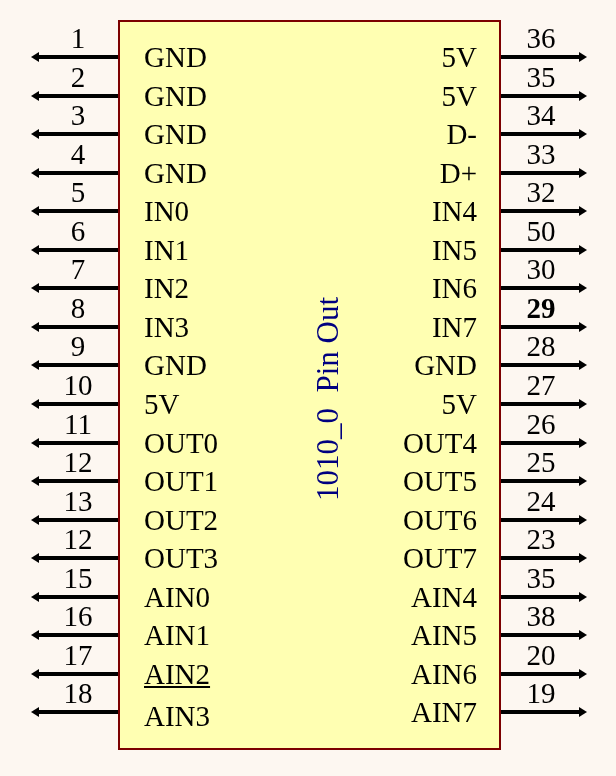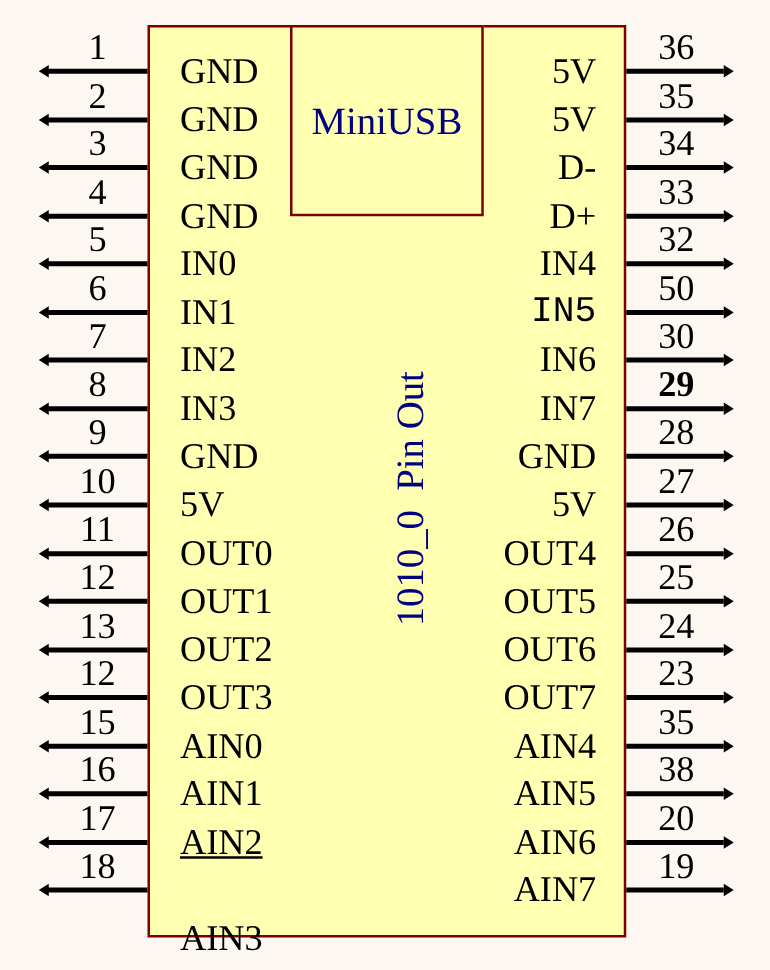--- a/index.html
+++ b/index.html
@@ -94,23 +94,20 @@
     white-space: nowrap;
   }
   .pin-label.left  { left: 144px; text-align: left; }
   .pin-label.right { left: 337px; width: 140px; text-align: right; }
 </style>
 </head>
 <body>
 
 <div class="canvas">
   <div class="chip-body"></div>
-  <div class="usb-box">
-    <span class="usb-label">MiniUSB</span>
-  </div>
   <div class="vertical-title">1010_0  Pin Out</div>
   <div>
       <div class="pin-line left" style="top: 55px;"></div>
       <div class="pin-tip left" style="top: 52px;"></div>
       <div class="pin-number left" style="top: 22px;">1</div>
       <div class="pin-label left" style="top: 41px;">GND</div>
       <div class="pin-line left" style="top: 93.55px;"></div>
       <div class="pin-tip left" style="top: 90.55px;"></div>
       <div class="pin-number left" style="top: 60.55px;">2</div>
       <div class="pin-label left" style="top: 79.55px;">GND</div>
@@ -170,21 +167,21 @@
       <div class="pin-tip left" style="top: 630.25px;"></div>
       <div class="pin-number left" style="top: 600.25px;">16</div>
       <div class="pin-label left" style="top: 619.25px;">AIN1</div>
       <div class="pin-line left" style="top: 671.8px;"></div>
       <div class="pin-tip left" style="top: 668.8px;"></div>
       <div class="pin-number left" style="top: 638.8px;">17</div>
       <div class="pin-label left" style="top: 657.8px; text-decoration: underline;">AIN2</div>
       <div class="pin-line left" style="top: 710.35px;"></div>
       <div class="pin-tip left" style="top: 707.35px;"></div>
       <div class="pin-number left" style="top: 677.35px;">18</div>
-      <div class="pin-label left" style="top: 735px;">AIN3</div>
+      <div class="pin-label left" style="top: 700px;">AIN3</div>
       <div class="pin-line right" style="top: 55px;"></div>
       <div class="pin-tip right" style="top: 52px;"></div>
       <div class="pin-number right" style="top: 22px;">36</div>
       <div class="pin-label right" style="top: 41px;">5V</div>
       <div class="pin-line right" style="top: 93.55px;"></div>
       <div class="pin-tip right" style="top: 90.55px;"></div>
       <div class="pin-number right" style="top: 60.55px;">35</div>
       <div class="pin-label right" style="top: 79.55px;">5V</div>
       <div class="pin-line right" style="top: 132.1px;"></div>
       <div class="pin-tip right" style="top: 129.1px;"></div>
@@ -194,21 +191,21 @@
       <div class="pin-tip right" style="top: 167.65px;"></div>
       <div class="pin-number right" style="top: 137.65px;">33</div>
       <div class="pin-label right" style="top: 156.65px;">D+</div>
       <div class="pin-line right" style="top: 209.2px;"></div>
       <div class="pin-tip right" style="top: 206.2px;"></div>
       <div class="pin-number right" style="top: 176.2px;">32</div>
       <div class="pin-label right" style="top: 195.2px;">IN4</div>
       <div class="pin-line right" style="top: 247.75px;"></div>
       <div class="pin-tip right" style="top: 244.75px;"></div>
       <div class="pin-number right" style="top: 214.75px;">50</div>
-      <div class="pin-label right" style="top: 233.75px; font-family: Liberation Mono, monospace;">IN5</div>
+      <div class="pin-label right" style="top: 233.75px;">IN5</div>
       <div class="pin-line right" style="top: 286.3px;"></div>
       <div class="pin-tip right" style="top: 283.3px;"></div>
       <div class="pin-number right" style="top: 253.3px;">30</div>
       <div class="pin-label right" style="top: 272.3px;">IN6</div>
       <div class="pin-line right" style="top: 324.85px;"></div>
       <div class="pin-tip right" style="top: 321.85px;"></div>
       <div class="pin-number right" style="top: 291.85px; font-weight: bold;">29</div>
       <div class="pin-label right" style="top: 310.85px;">IN7</div>
       <div class="pin-line right" style="top: 363.4px;"></div>
       <div class="pin-tip right" style="top: 360.4px;"></div>

